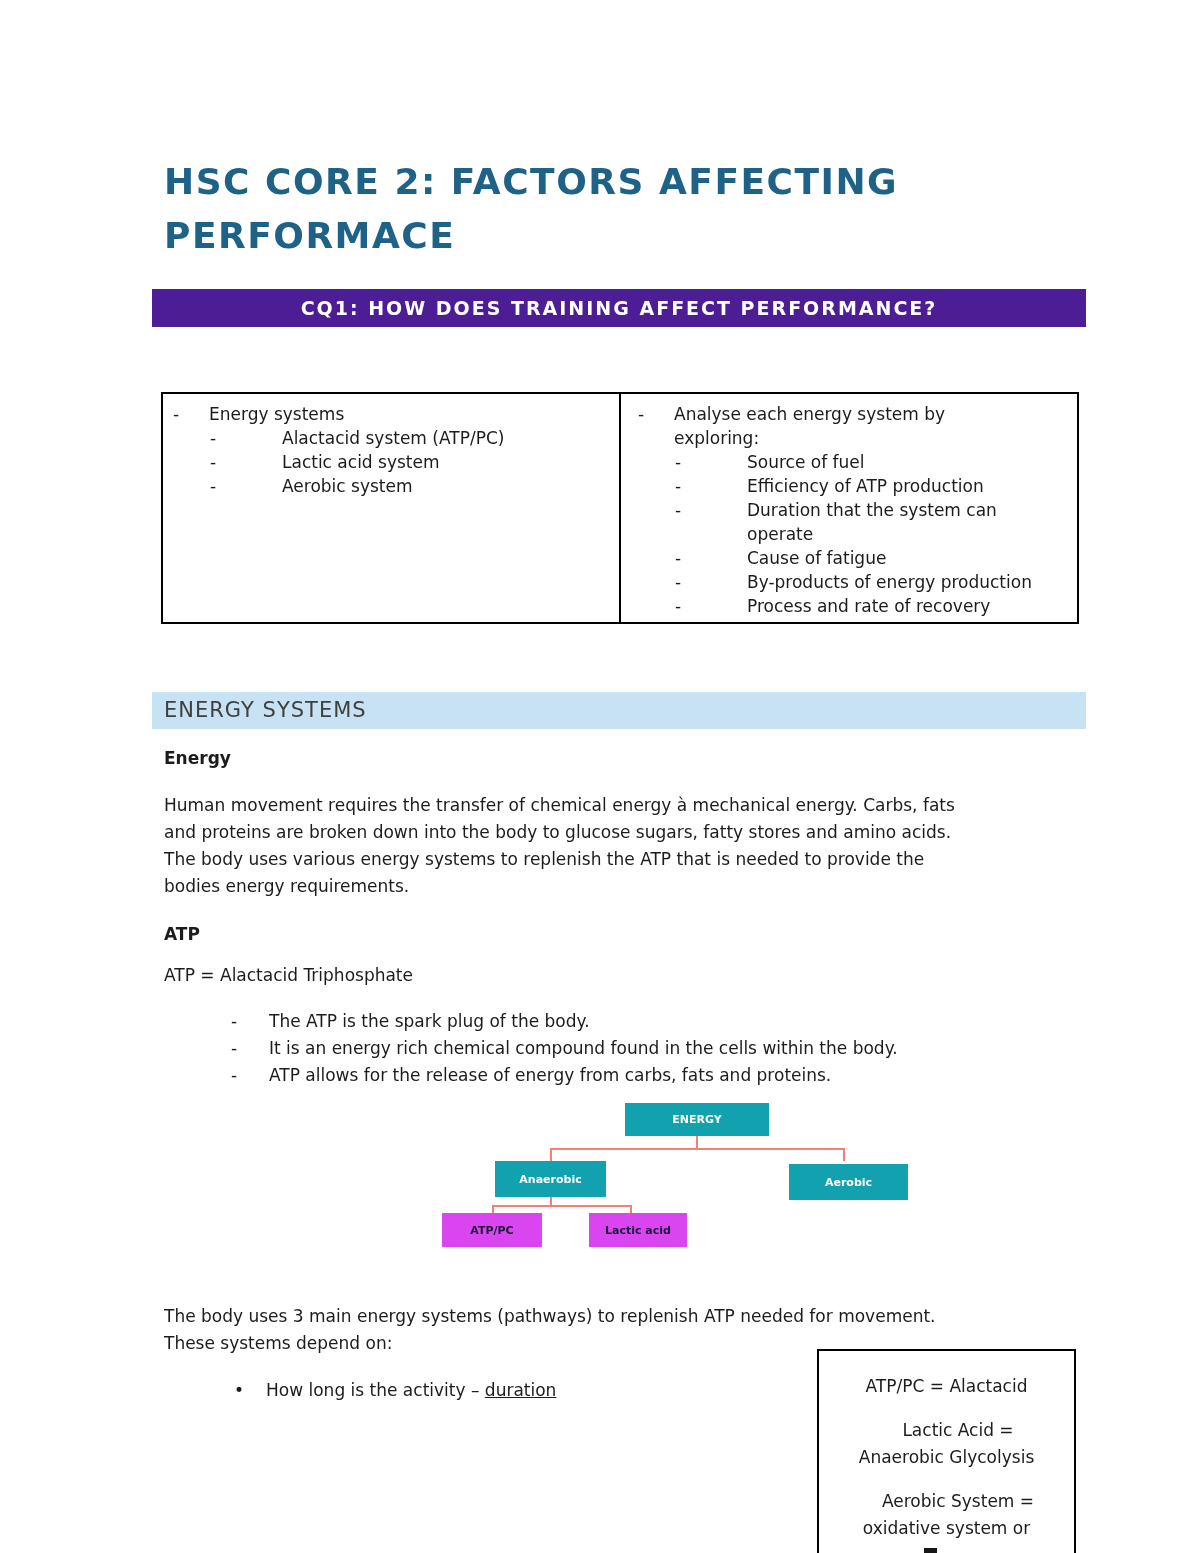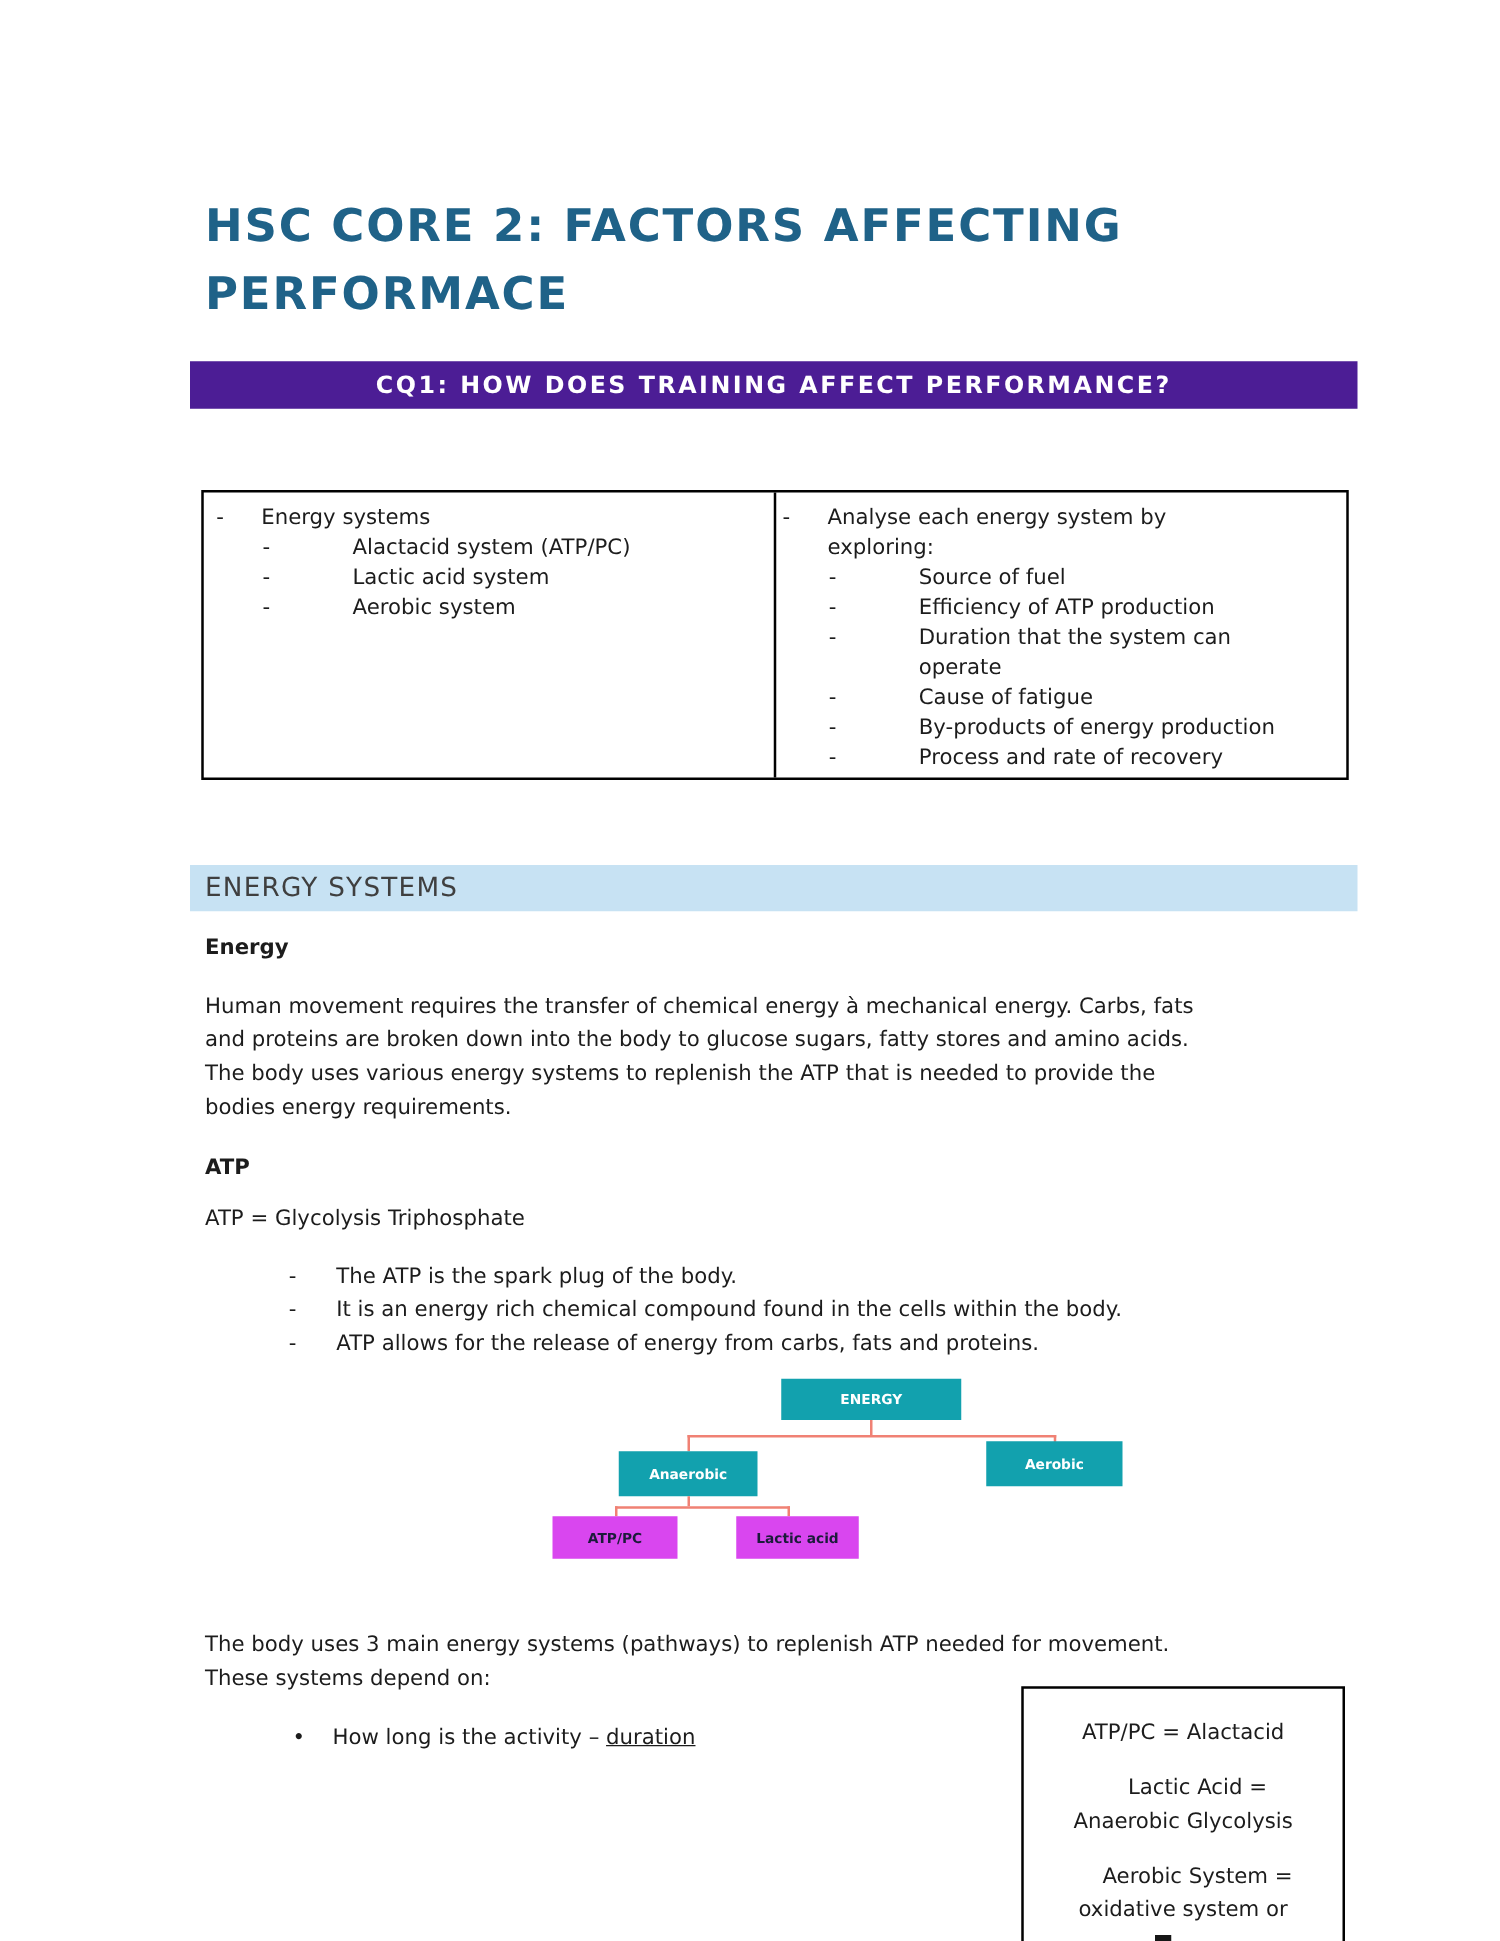--- a/index.html
+++ b/index.html
@@ -25,21 +25,21 @@
   }
 
   
   .otable{
     left:142px;top:392px;width:918px;height:232px;
     border:2px solid #000;box-sizing:border-box;display:flex;
     font-size:17px;line-height:24px;
   }
   .ocell{box-sizing:border-box;padding:8px 10px;}
   .ocell.left{width:456px;}
-  .ocell.right{flex:1;border-left:2px solid #000;padding-left:5px;}
+  .ocell.right{flex:1;border-left:2px solid #000;padding-left:17px;}
   .li{display:flex;}
   .li .dash{flex:0 0 36px;}
   .li .dash::before{content:"-";}
   .li.nested{margin-left:37px;gap:36px;}
   .pline{display:block;}
 
   
   .section-header{
     left:133px;top:692px;width:934px;height:37px;box-sizing:border-box;
     background:#C7E2F3;color:#3F3F3F;
@@ -152,21 +152,21 @@
 
   <div class="abs para" style="top:792px;">
     <div class="pline">Human movement requires the transfer of chemical energy à mechanical energy. Carbs, fats</div>
     <div class="pline">and proteins are broken down into the body to glucose sugars, fatty stores and amino acids.</div>
     <div class="pline">The body uses various energy systems to replenish the ATP that is needed to provide the</div>
     <div class="pline">bodies energy requirements.</div>
   </div>
 
   <div class="abs h-sub" style="top:924px;">ATP</div>
 
-  <div class="abs para" style="top:962px;">ATP = Glycolysis Triphosphate</div>
+  <div class="abs para" style="top:962px;">ATP = Alactacid Triphosphate</div>
 
   <div class="abs dash-list">
     <div class="li">
       <span class="dash"></span>
       <span class="li-text">The ATP is the spark plug of the body.</span>
     </div>
     <div class="li">
       <span class="dash"></span>
       <span class="li-text">It is an energy rich chemical compound found in the cells within the body.</span>
     </div>
@@ -176,21 +176,21 @@
     </div>
   </div>
 
   <div class="abs diagram">
     <div class="dnode teal" style="left:473px;top:8px;width:144px;height:33px;">ENERGY</div>
     <div class="conn" style="left:544px;top:41px;width:2px;height:12px;"></div>
     <div class="conn" style="left:398px;top:53px;width:295px;height:2px;"></div>
     <div class="conn" style="left:398px;top:53px;width:2px;height:13px;"></div>
     <div class="conn" style="left:691px;top:53px;width:2px;height:13px;"></div>
     <div class="dnode teal" style="left:343px;top:66px;width:111px;height:36px;">Anaerobic</div>
-    <div class="dnode teal" style="left:637px;top:58px;width:109px;height:36px;">Aerobic</div>
+    <div class="dnode teal" style="left:637px;top:69px;width:119px;height:36px;">Aerobic</div>
     <div class="conn" style="left:398px;top:102px;width:2px;height:8px;"></div>
     <div class="conn" style="left:340px;top:110px;width:140px;height:2px;"></div>
     <div class="conn" style="left:340px;top:110px;width:2px;height:8px;"></div>
     <div class="conn" style="left:478px;top:110px;width:2px;height:8px;"></div>
     <div class="dnode purple" style="left:290px;top:118px;width:100px;height:34px;">ATP/PC</div>
     <div class="dnode purple" style="left:437px;top:118px;width:98px;height:34px;">Lactic acid</div>
   </div>
 
   <div class="abs para" style="top:1303px;width:870px;">
     <div class="pline">The body uses 3 main energy systems (pathways) to replenish ATP needed for movement.</div>

